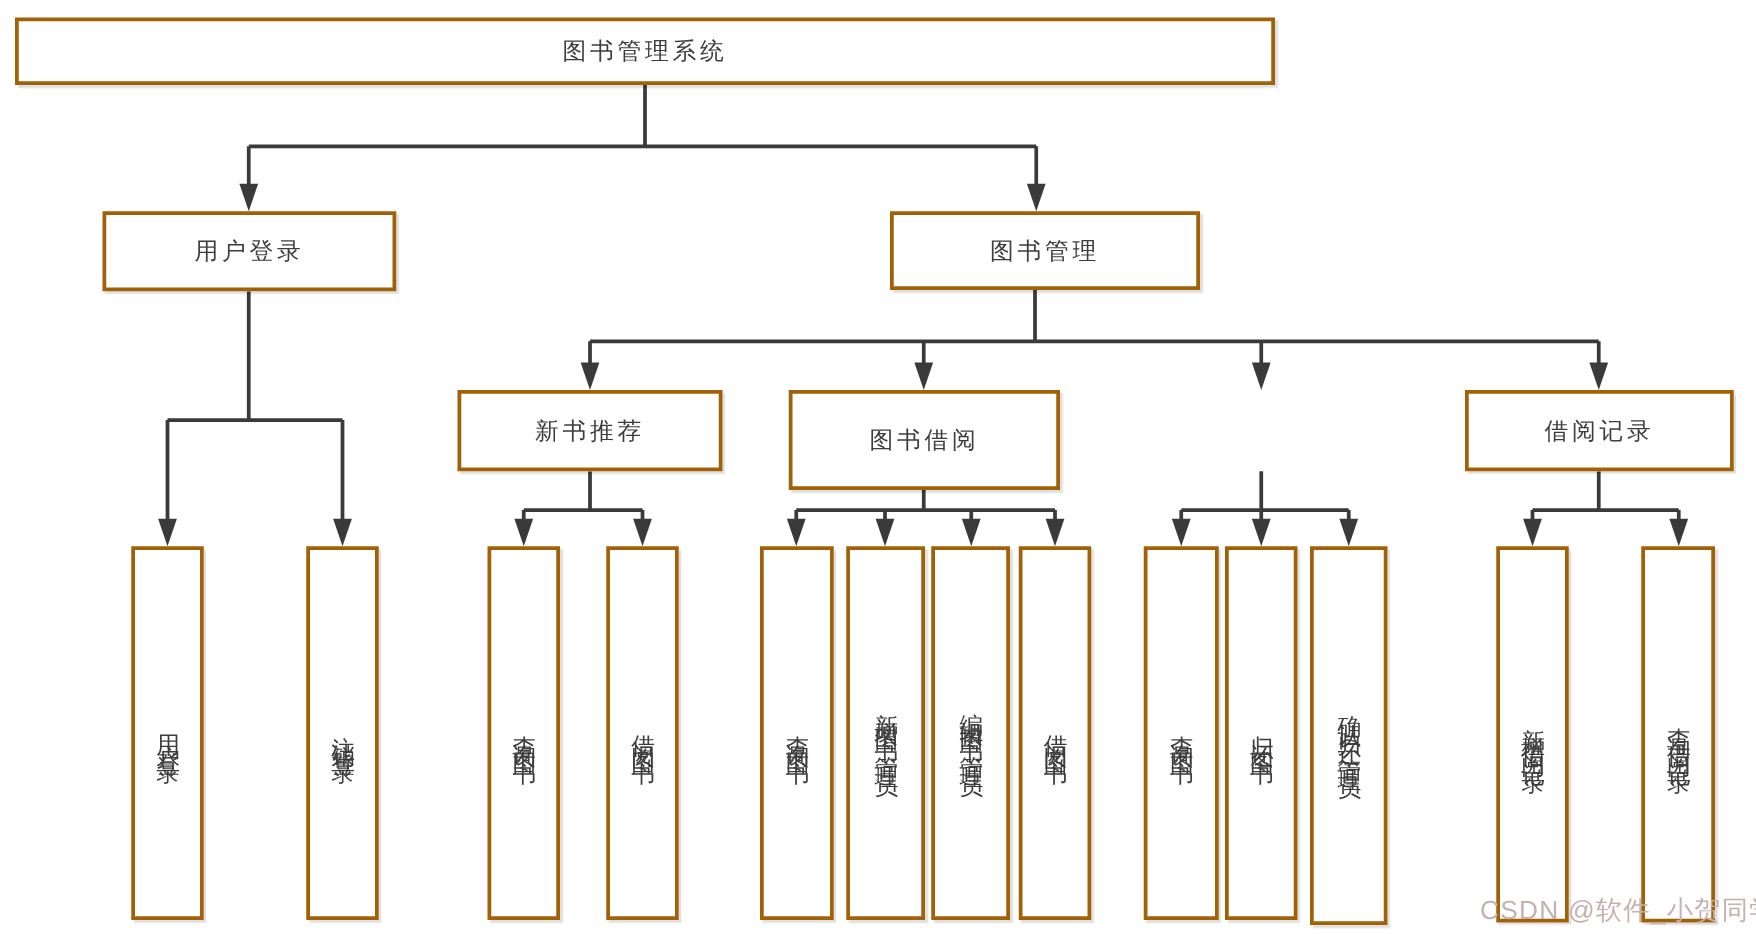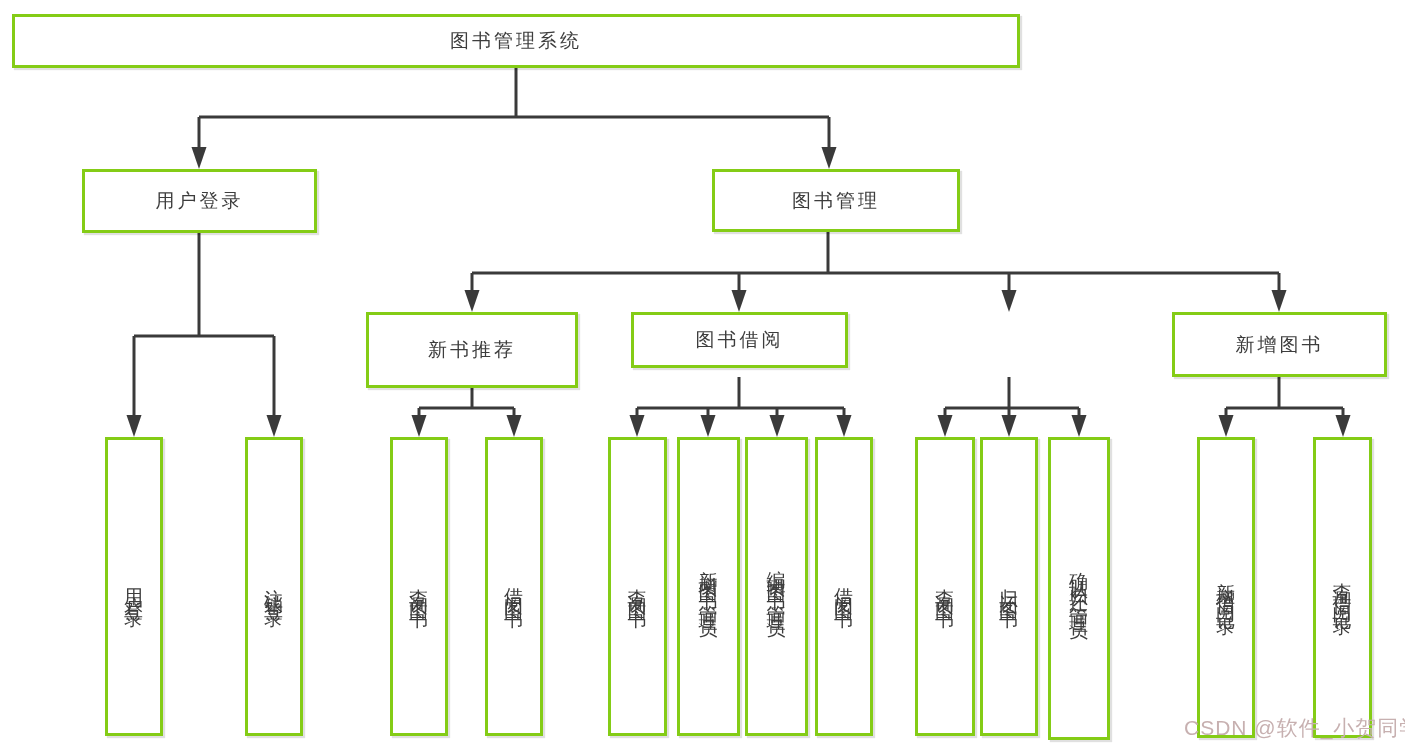--- a/index.html
+++ b/index.html
@@ -17,21 +17,21 @@
   }
   #connectors {
     position: absolute;
     left: 0; top: 0;
     width: 1405px;
     height: 747px;
   }
   .node {
     position: absolute;
     background: #ffffff;
-    border: 3px solid #84cc16;
+    border: 3px solid #a16207;
     box-shadow: 2px 2px 1px rgba(0,0,0,0.12);
     display: flex;
     align-items: center;
     justify-content: center;
     color: #3d3d3d;
     box-sizing: border-box;
   }
   .hnode {
     font-size: 19px;
     letter-spacing: 3px;
@@ -127,23 +127,23 @@
       <polygon points="1218.5,415 1233.5,415 1226,437"></polygon>
       <polygon points="1335.5,415 1350.5,415 1343,437"></polygon>
     </g>
   </svg>
 
   <div class="node hnode" style="left:12px; top:14px; width:1008px; height:54px;">图书管理系统</div>
 
   <div class="node hnode" style="left:82px; top:169px; width:235px; height:64px;">用户登录</div>
   <div class="node hnode" style="left:712px; top:169px; width:248px; height:63px;">图书管理</div>
 
-  <div class="node hnode" style="left:366px; top:312px; width:212px; height:76px;">新书推荐</div>
-  <div class="node hnode" style="left:631px; top:312px; width:217px; height:56px;">图书借阅</div>
-  <div class="node hnode" style="left:1172px; top:312px; width:215px; height:65px;">新增图书</div>
+  <div class="node hnode" style="left:366px; top:312px; width:212px; height:65px;">新书推荐</div>
+  <div class="node hnode" style="left:631px; top:312px; width:217px; height:80px;">图书借阅</div>
+  <div class="node hnode" style="left:1172px; top:312px; width:215px; height:65px;">借阅记录</div>
 
   <div class="node vnode" style="left:105px; top:437px; width:58px; height:299px;">
     <span class="vtext">用户登录</span>
   </div>
   <div class="node vnode" style="left:245px; top:437px; width:58px; height:299px;">
     <span class="vtext">注销登录</span>
   </div>
 
   <div class="node vnode" style="left:390px; top:437px; width:58px; height:299px;">
     <span class="vtext">查询图书</span>

